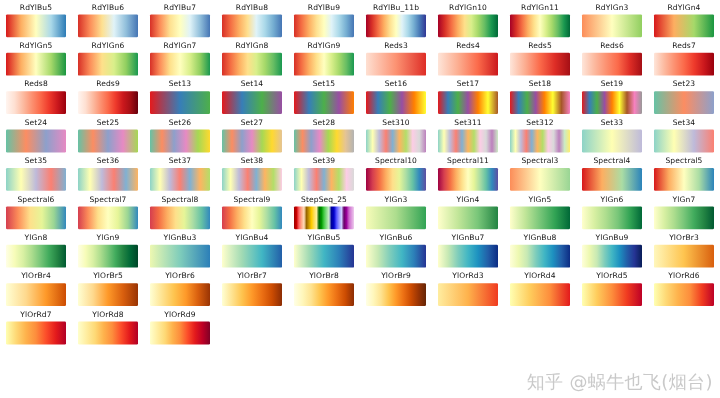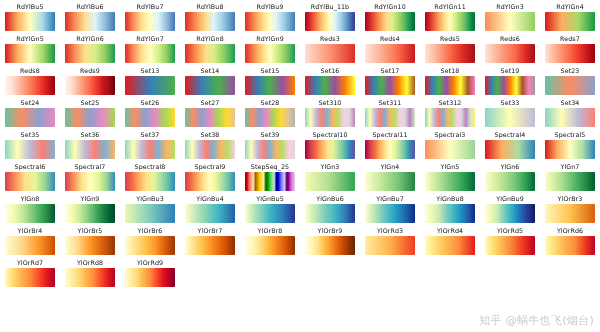--- a/index.html
+++ b/index.html
@@ -35,21 +35,21 @@
     font-family:"DejaVu Sans","Liberation Sans",sans-serif;
   }
   .cmap-swatch{
     width:50px;height:19px;
     margin-top:1px;
     border-radius:1px;
   }
   #watermark{
     position:absolute;
     right:6px;bottom:4px;
-    font-size:11px;
+    font-size:15px;
     color:#c9c9c9;
     font-family:"DejaVu Sans","Liberation Sans",sans-serif;
     white-space:nowrap;
     letter-spacing:0.3px;
     user-select:none;
   }
 </style>
 </head>
 <body>
 

